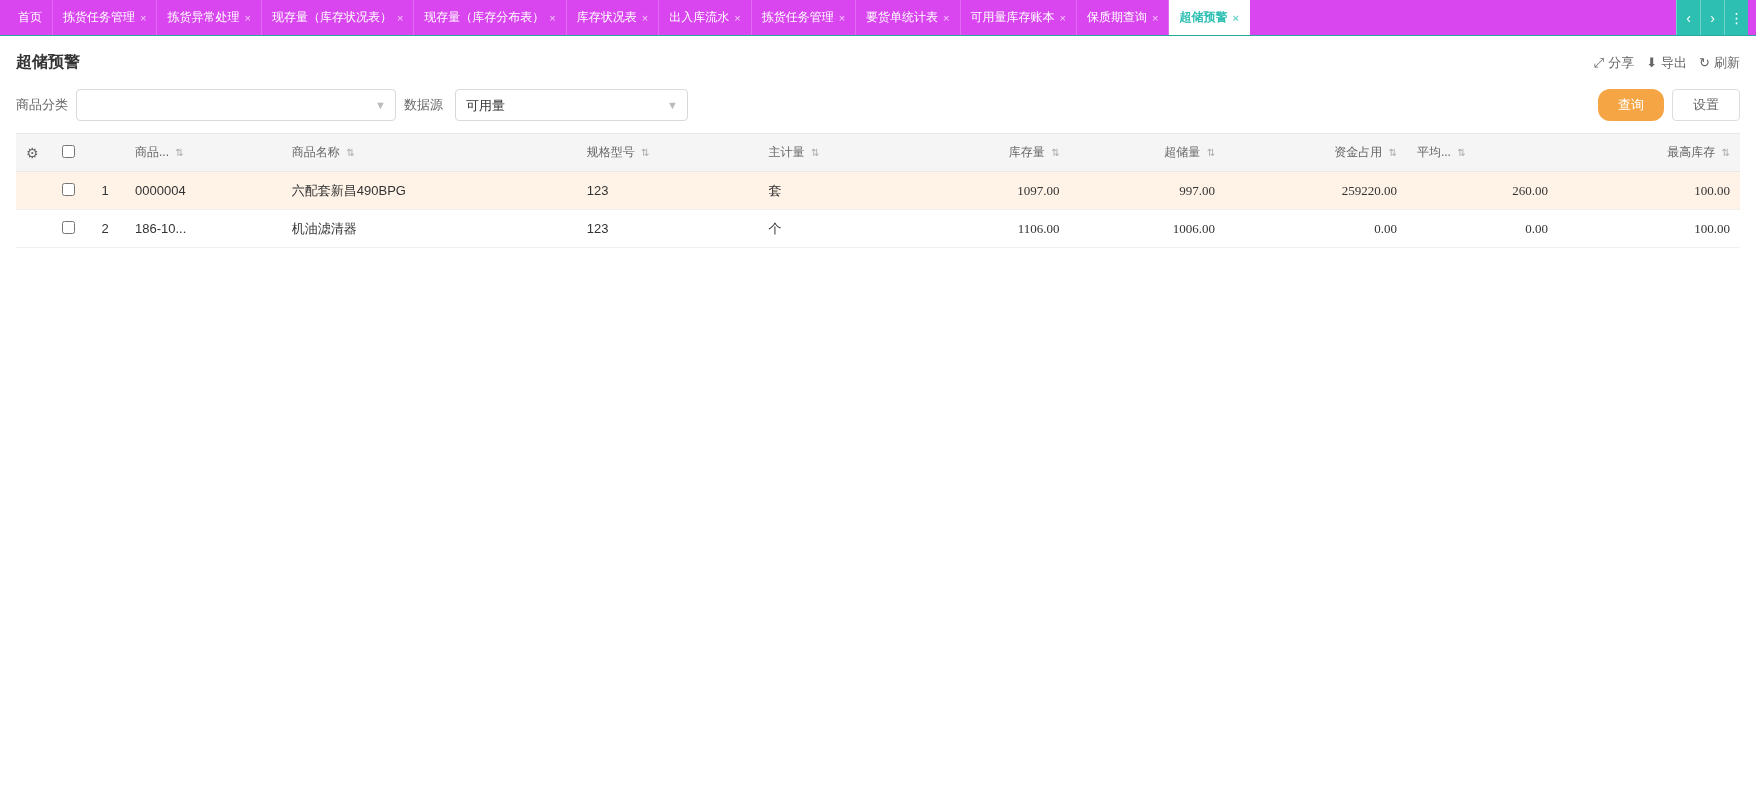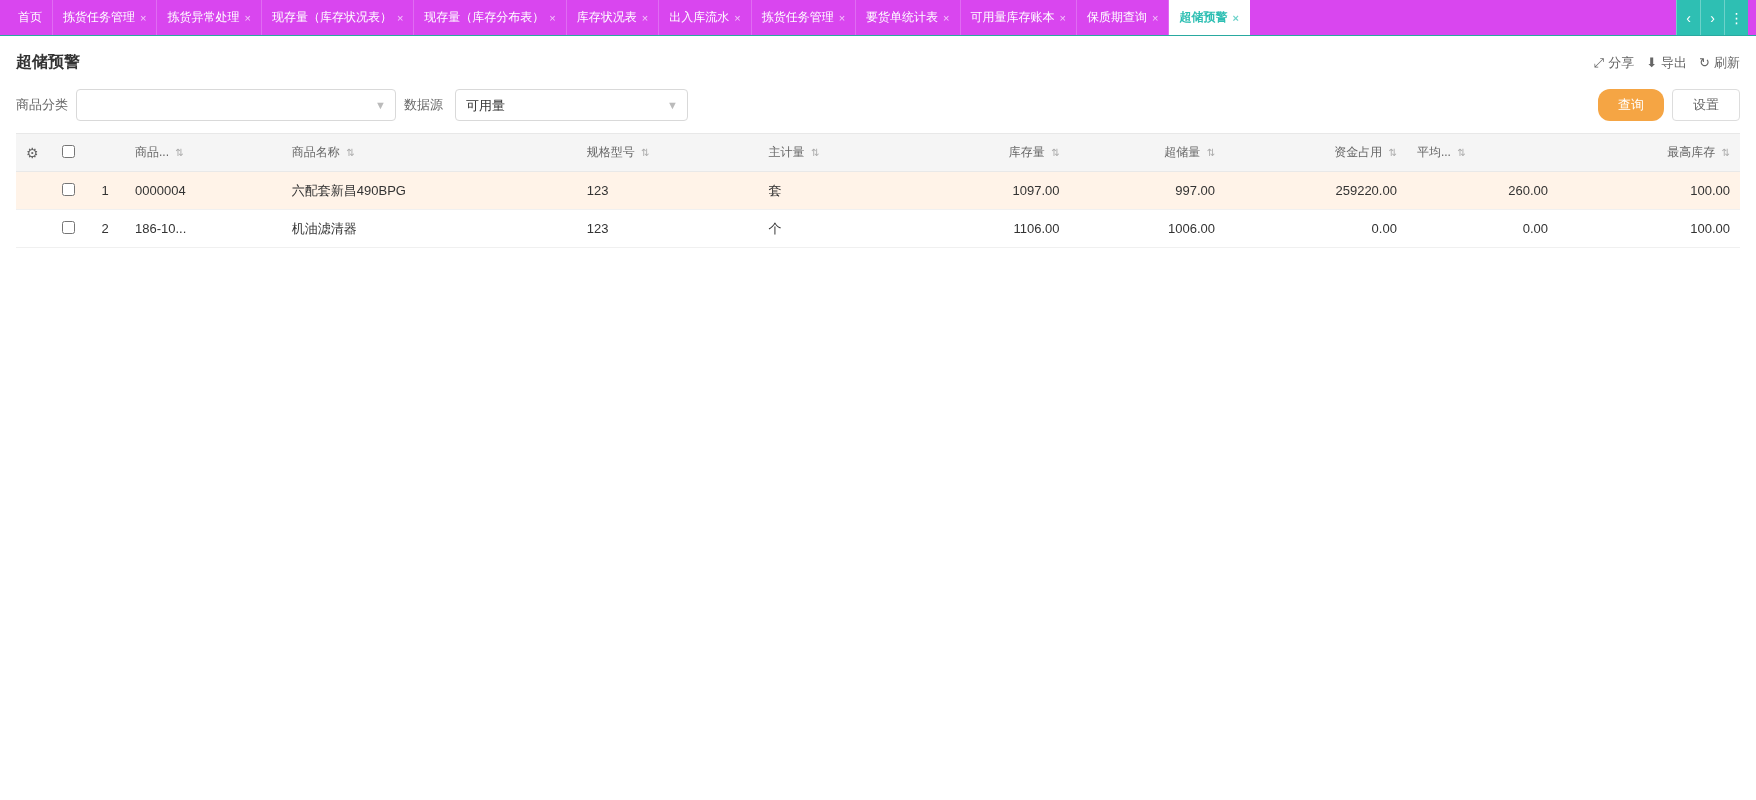--- a/index.html
+++ b/index.html
@@ -139,21 +139,21 @@
     }
     .data-table tbody tr {
       height: 38px;
       border-bottom: 1px solid #f0f0f0;
     }
     .data-table tbody tr.highlighted { background: #fff3e8; }
     .data-table tbody td {
       padding: 0 10px;
       color: #333;
     }
-    .data-table tbody td.number { text-align: right; }
+    .data-table tbody td.number { text-align: right; font-family: Liberation Serif, serif; }
 
     .row-num {
       text-align: center;
       color: #999;
       width: 40px;
     }
     .col-checkbox {
       text-align: center;
       width: 30px;
     }

